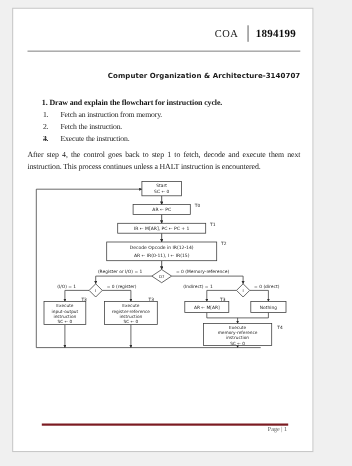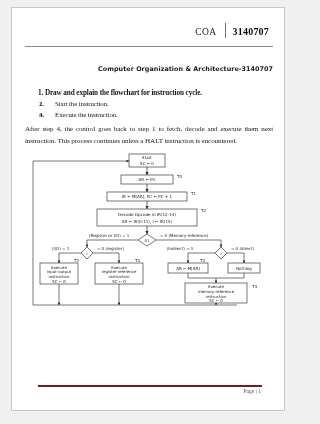--- a/index.html
+++ b/index.html
@@ -93,37 +93,38 @@
 </head>
 <body>
 
 <div class="page">
   <div class="page-inner">
 
     <div class="header">
       <div class="hdr-row">
         <span class="hdr-coa">COA</span>
         <span class="hdr-div"></span>
-        <span class="hdr-code">3140707</span>
+        <span class="hdr-code">1894199</span>
       </div>
       <div class="hdr-rule"></div>
     </div>
 
     <div class="doc-title">Computer Organization &amp; Architecture-3140707</div>
 
     <div class="q-line">1. Draw and explain the flowchart for instruction cycle.</div>
 
 
     <ol class="steps">
       <li>
         <span class="num">1.</span>
+        <span>Fetch an instruction from memory.</span>
       </li>
       <li>
         <span class="num">2.</span>
-        <span>Start the instruction.</span>
+        <span>Fetch the instruction.</span>
       </li>
       <li>
         <span class="num">3.</span>
       </li>
       <li>
         <span class="num">4.</span>
         <span>Execute the instruction.</span>
       </li>
     </ol>
 

